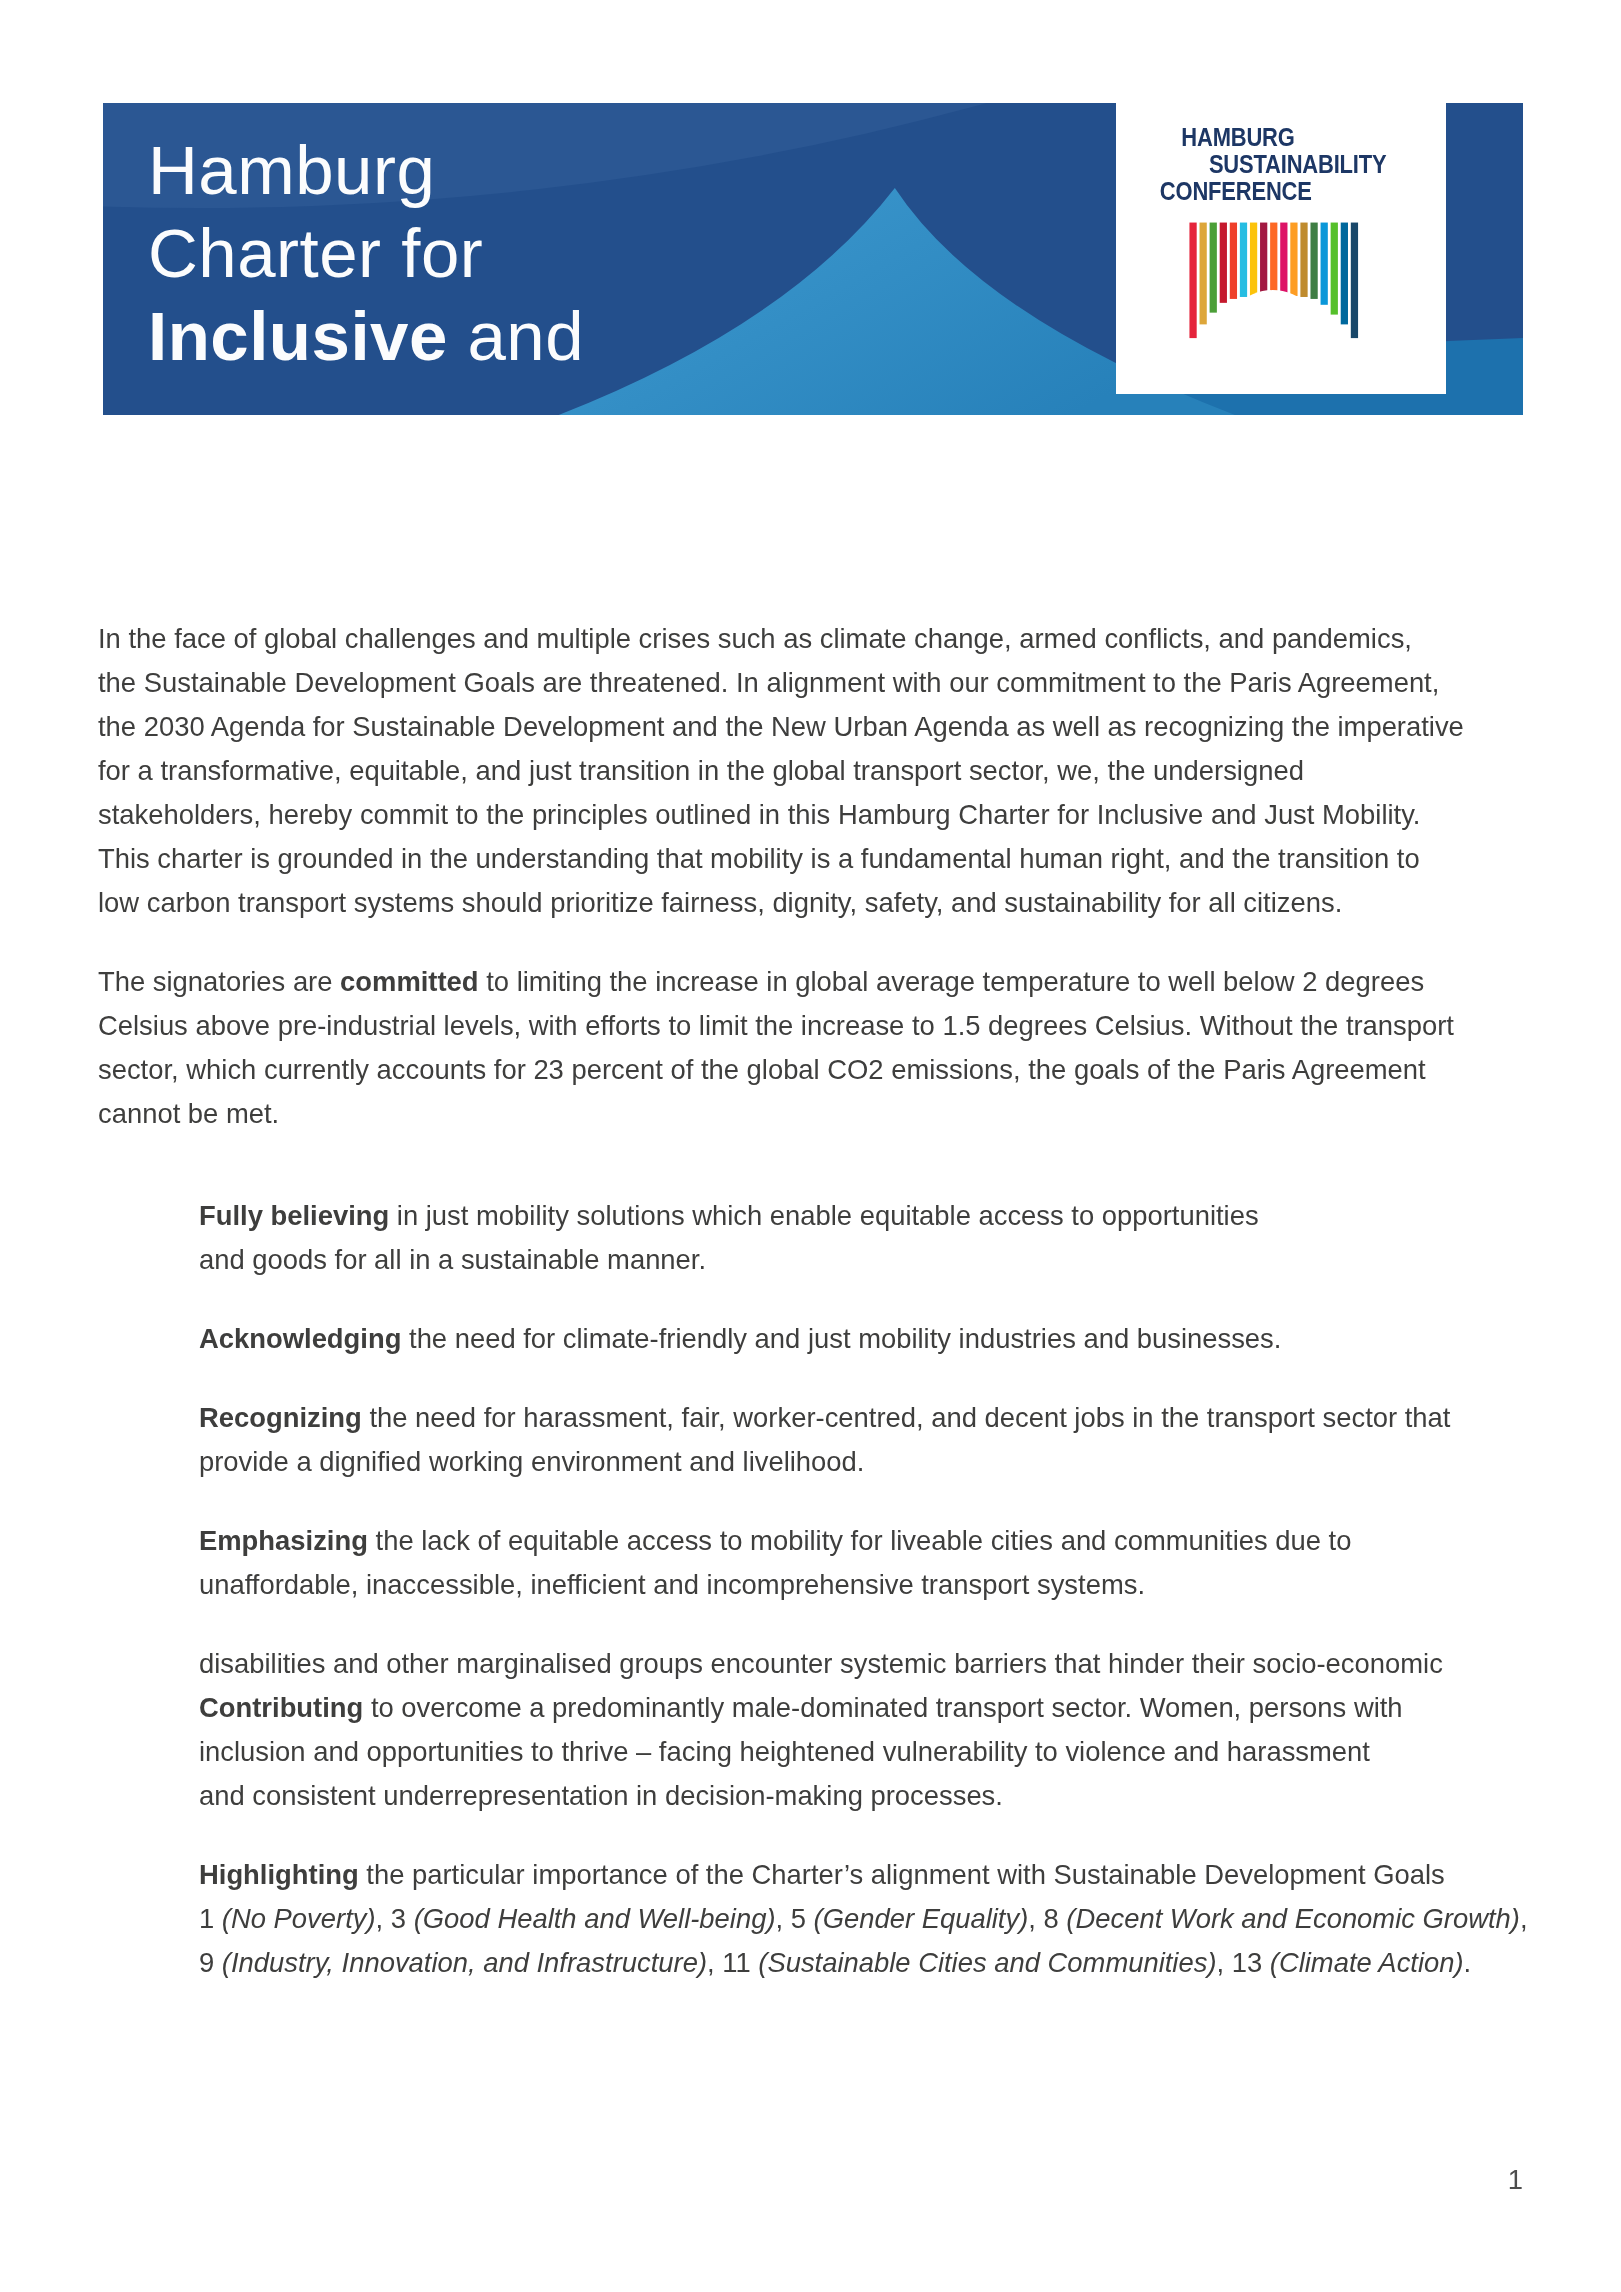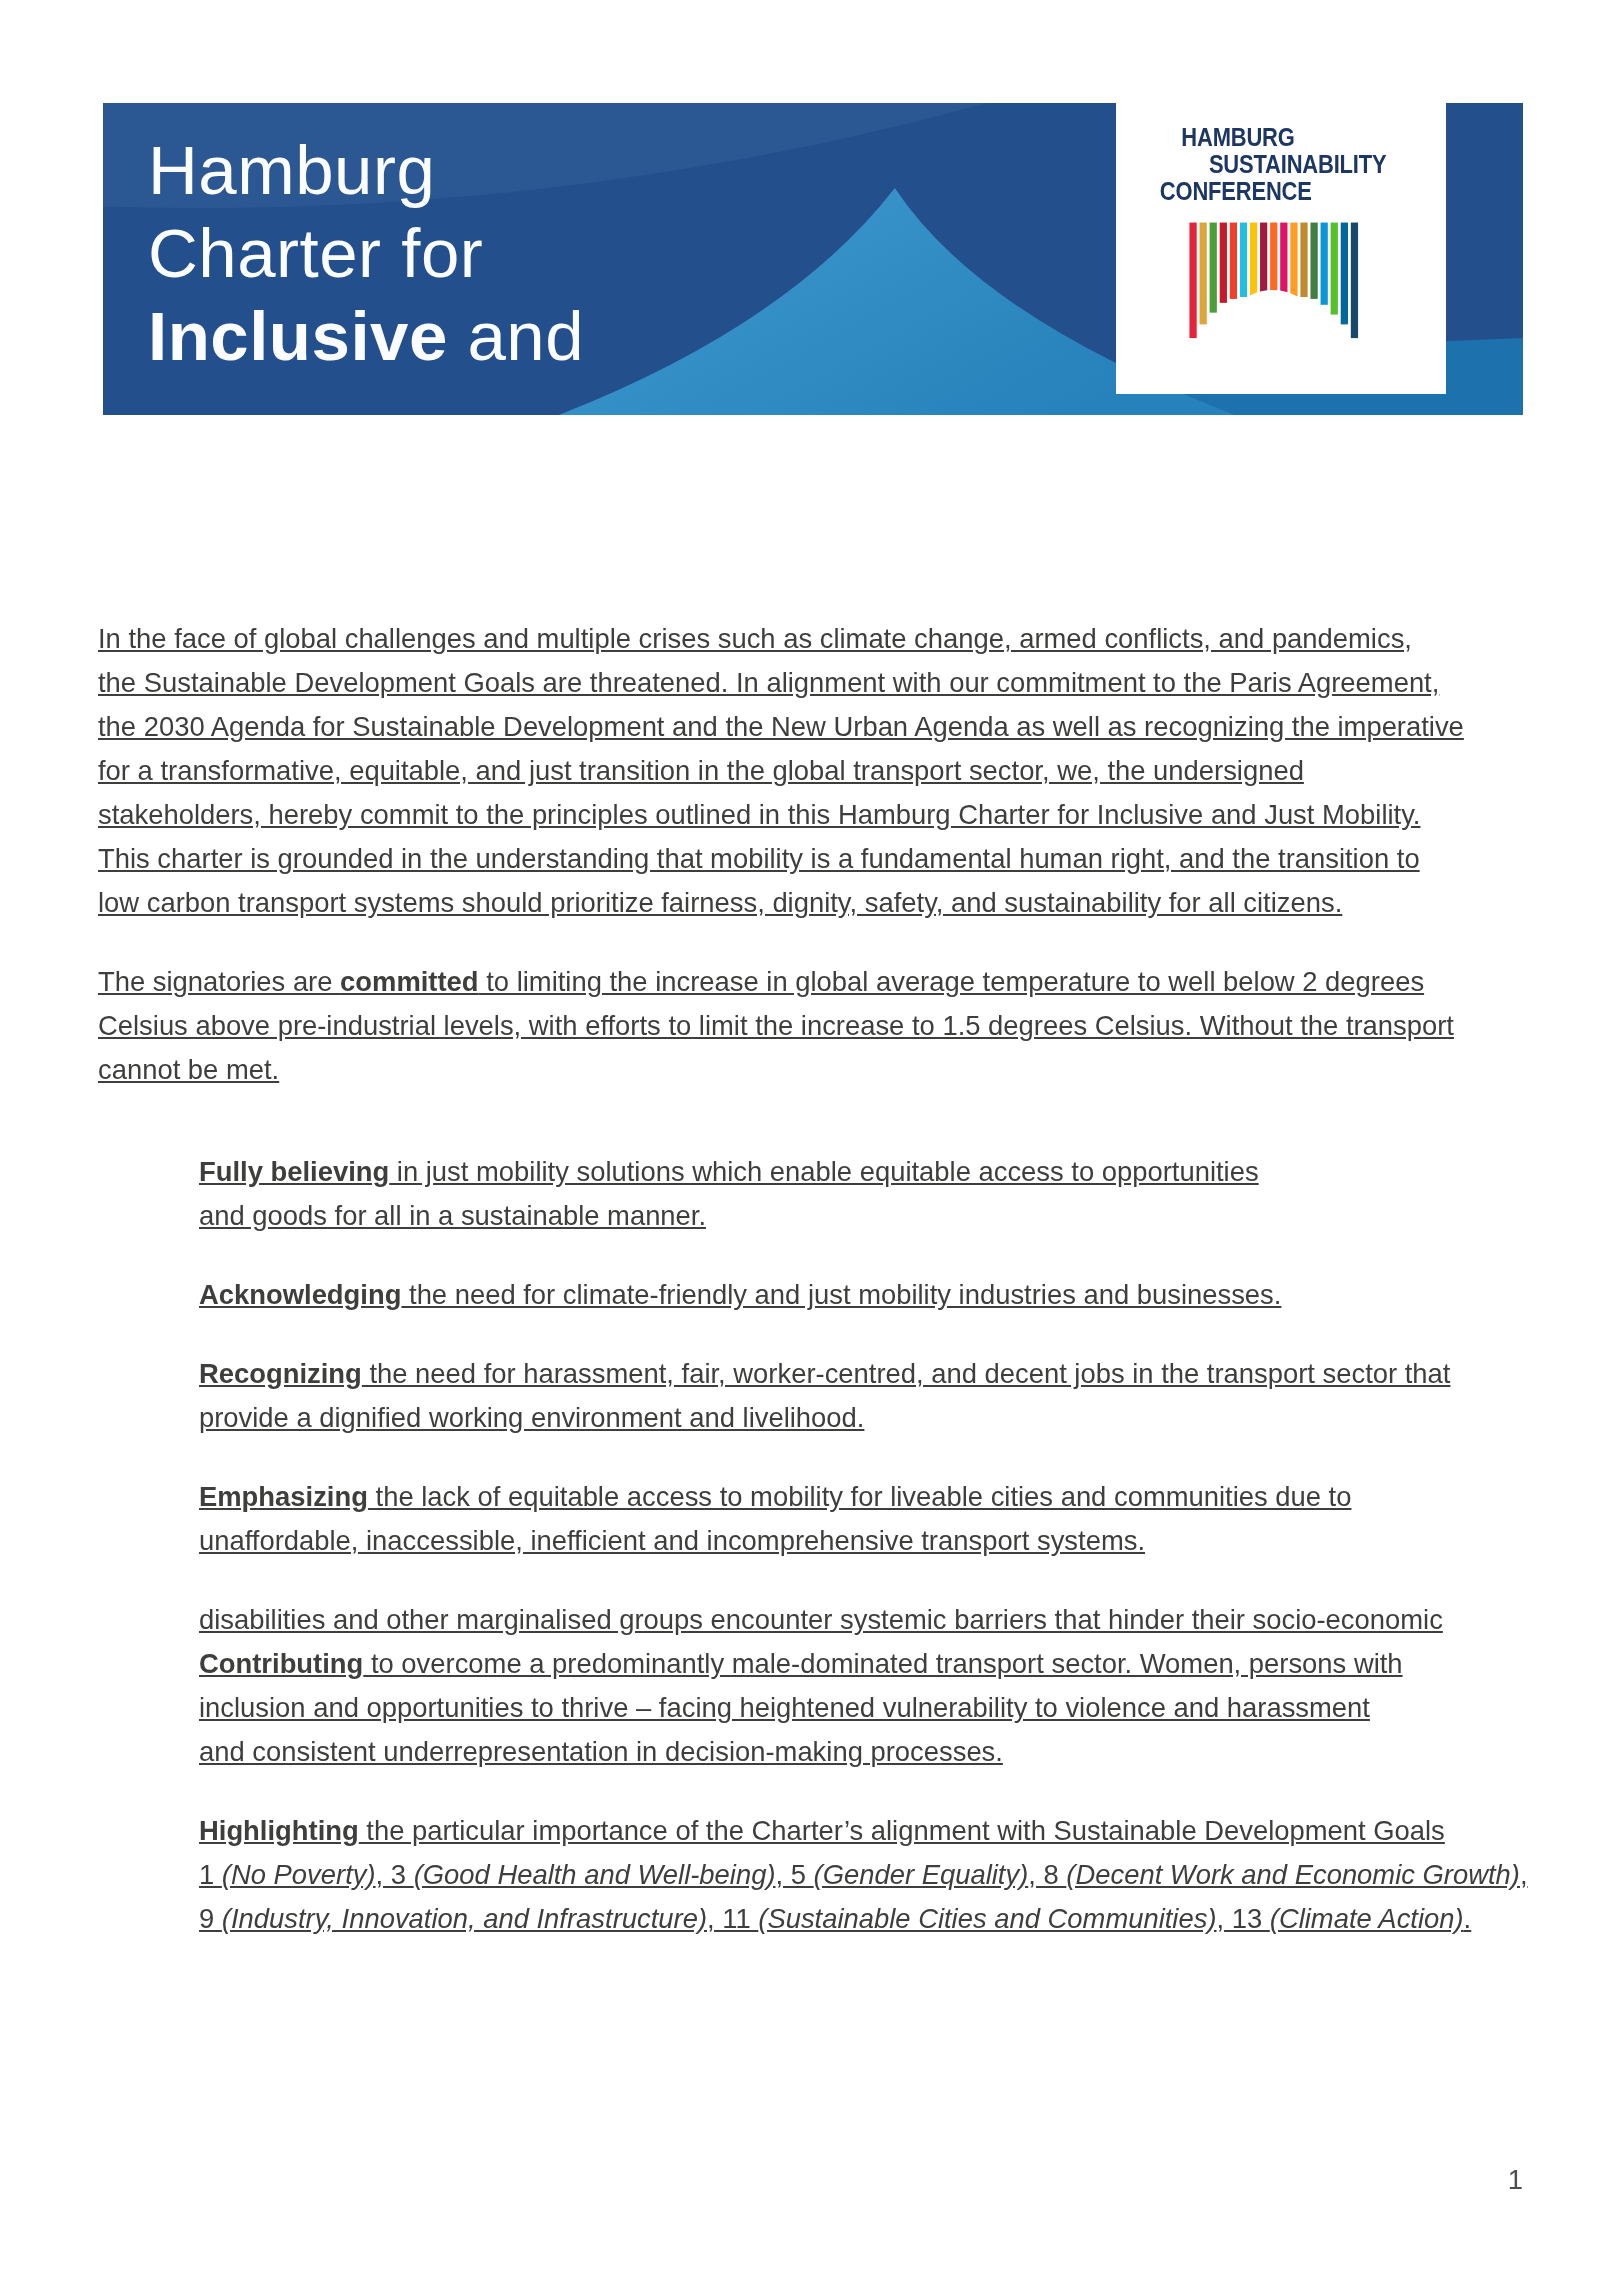--- a/index.html
+++ b/index.html
@@ -45,21 +45,21 @@
   .logo-text .l-line { display: block; }
   .logo-arch { position: absolute; left: 0; top: 0; width: 330px; height: 291px; display: block; }
 
   
   .content {
     position: absolute; left: 98px; top: 617px;
     width: 1425px;
     font-size: 27.4px; line-height: 44px;
     color: #3e3e3d;
   }
-  .para { margin: 0; text-decoration: underline; }
+  .para { margin: 0; }
   .para + .para { margin-top: 35px; }
   .para:not(.indent) + .para.indent { margin-top: 58px; }
   .para.indent { margin-left: 101px; }
   .para .line { display: block; white-space: nowrap; }
   .b { font-weight: 700; }
   .i { font-style: italic; }
 
   .page-number {
     position: absolute; right: 98px; bottom: 97px;
     font-size: 27.4px; color: #4d4d4d;
@@ -125,20 +125,21 @@
         <span class="line"><span class="n">the Sustainable Development Goals are threatened. In alignment with our commitment to the Paris Agreement,</span></span>
         <span class="line"><span class="n">the 2030 Agenda for Sustainable Development and the New Urban Agenda as well as recognizing the imperative</span></span>
         <span class="line"><span class="n">for a transformative, equitable, and just transition in the global transport sector, we, the undersigned</span></span>
         <span class="line"><span class="n">stakeholders, hereby commit to the principles outlined in this Hamburg Charter for Inclusive and Just Mobility.</span></span>
         <span class="line"><span class="n">This charter is grounded in the understanding that mobility is a fundamental human right, and the transition to</span></span>
         <span class="line"><span class="n">low carbon transport systems should prioritize fairness, dignity, safety, and sustainability for all citizens.</span></span>
       </p>
       <p class="para">
         <span class="line"><span class="n">The signatories are </span><span class="b">committed</span><span class="n"> to limiting the increase in global average temperature to well below 2 degrees</span></span>
         <span class="line"><span class="n">Celsius above pre-industrial levels, with efforts to limit the increase to 1.5 degrees Celsius. Without the transport</span></span>
+        <span class="line"><span class="n">sector, which currently accounts for 23 percent of the global CO2 emissions, the goals of the Paris Agreement</span></span>
         <span class="line"><span class="n">cannot be met.</span></span>
       </p>
       <p class="para indent">
         <span class="line"><span class="b">Fully believing</span><span class="n"> in just mobility solutions which enable equitable access to opportunities</span></span>
         <span class="line"><span class="n">and goods for all in a sustainable manner.</span></span>
       </p>
       <p class="para indent">
         <span class="line"><span class="b">Acknowledging</span><span class="n"> the need for climate-friendly and just mobility industries and businesses.</span></span>
       </p>
       <p class="para indent">

